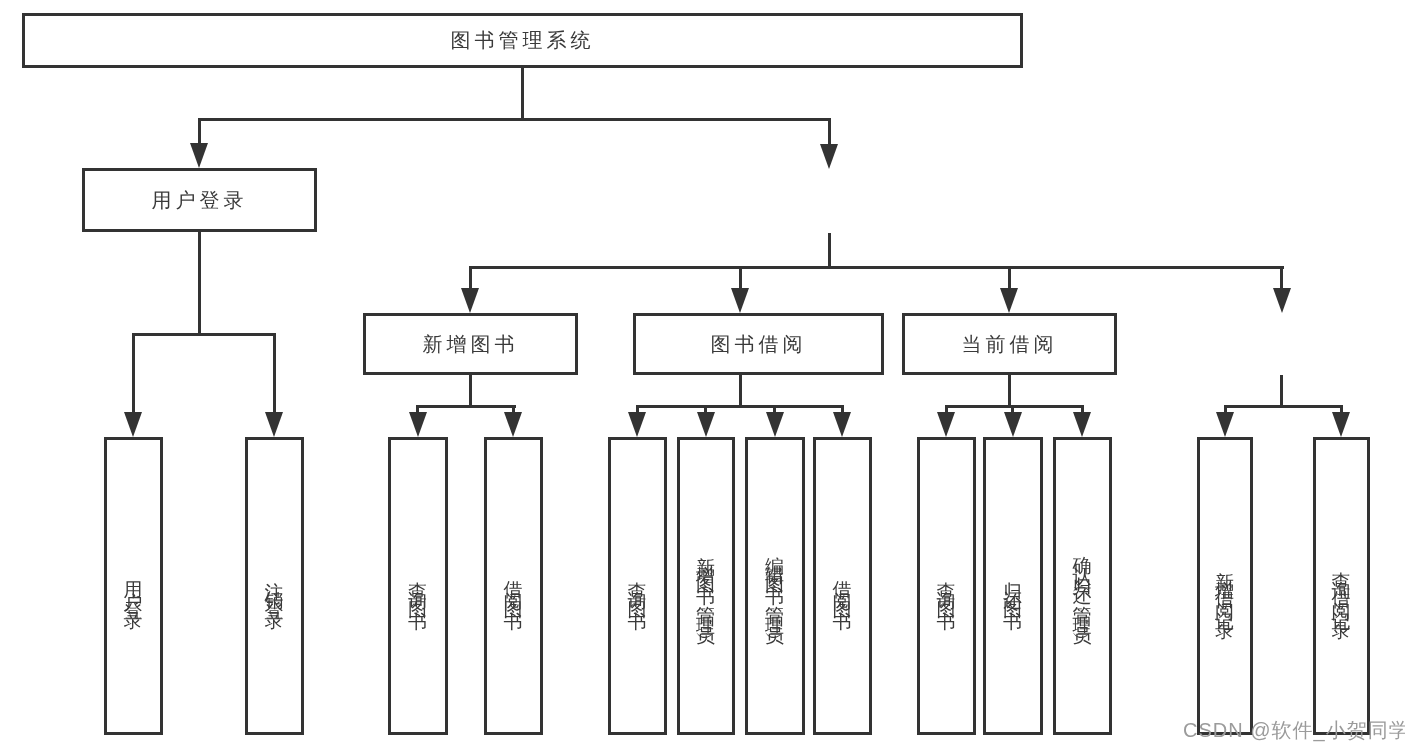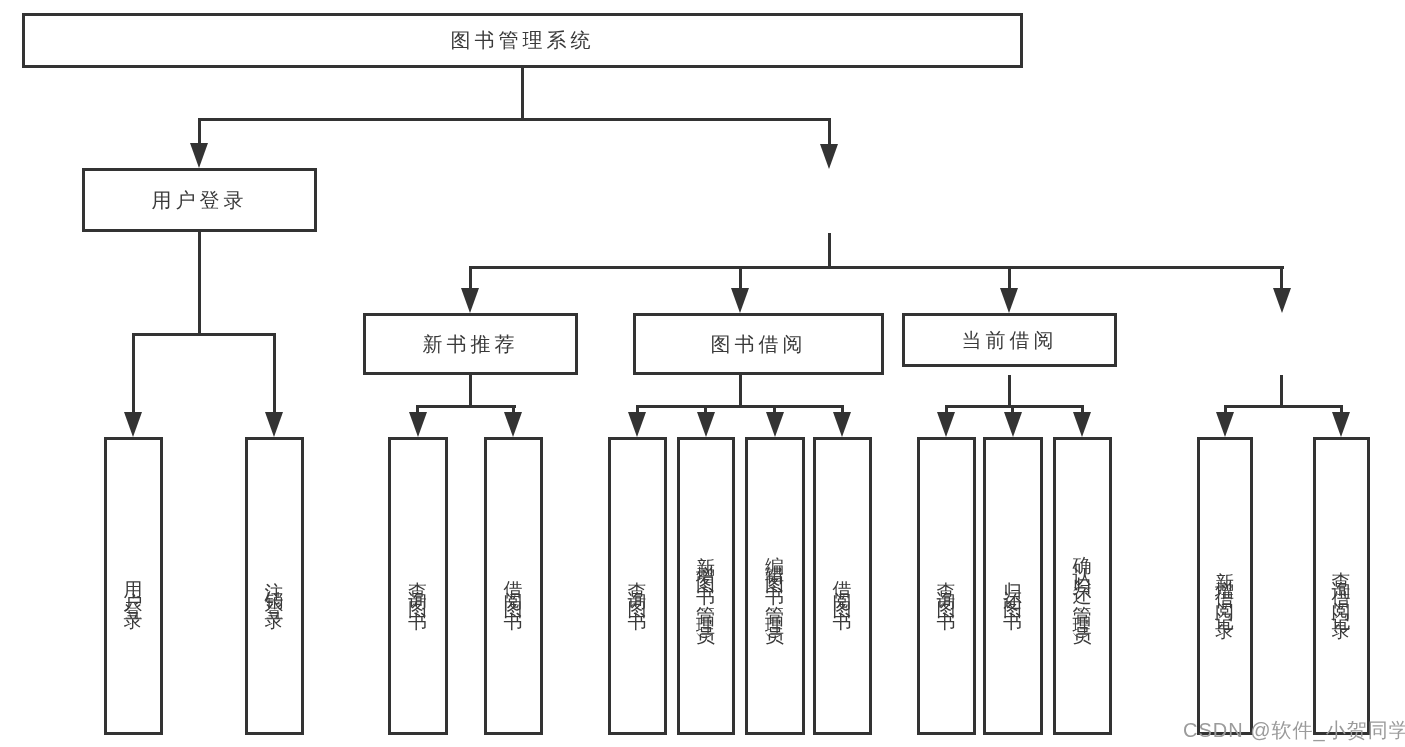--- a/index.html
+++ b/index.html
@@ -94,26 +94,26 @@
   <div class="vline" style="left:469px; top:266px; height:24px;"></div>
   <div class="arrow" style="left:461px; top:288px;"></div>
   <div class="vline" style="left:739px; top:266px; height:24px;"></div>
   <div class="arrow" style="left:731px; top:288px;"></div>
   <div class="vline" style="left:1008px; top:266px; height:24px;"></div>
   <div class="arrow" style="left:1000px; top:288px;"></div>
   <div class="vline" style="left:1280px; top:266px; height:24px;"></div>
   <div class="arrow" style="left:1273px; top:288px;"></div>
 
   <div class="node" style="left:363px; top:313px; width:215px; height:62px;">
-    <span class="lbl">新书推荐</span>
+    <span class="lbl">新增图书</span>
   </div>
   <div class="node" style="left:633px; top:313px; width:251px; height:62px;">
     <span class="lbl">图书借阅</span>
   </div>
-  <div class="node" style="left:902px; top:313px; width:215px; height:54px;">
+  <div class="node" style="left:902px; top:313px; width:215px; height:62px;">
     <span class="lbl">当前借阅</span>
   </div>
 
   <div class="vline" style="left:469px; top:375px; height:33px;"></div>
   <div class="hline" style="left:416px; top:405px; width:100px;"></div>
   <div class="vline" style="left:416px; top:405px; height:8px;"></div>
   <div class="arrow" style="left:409px; top:412px;"></div>
   <div class="vline" style="left:512px; top:405px; height:8px;"></div>
   <div class="arrow" style="left:504px; top:412px;"></div>
 

